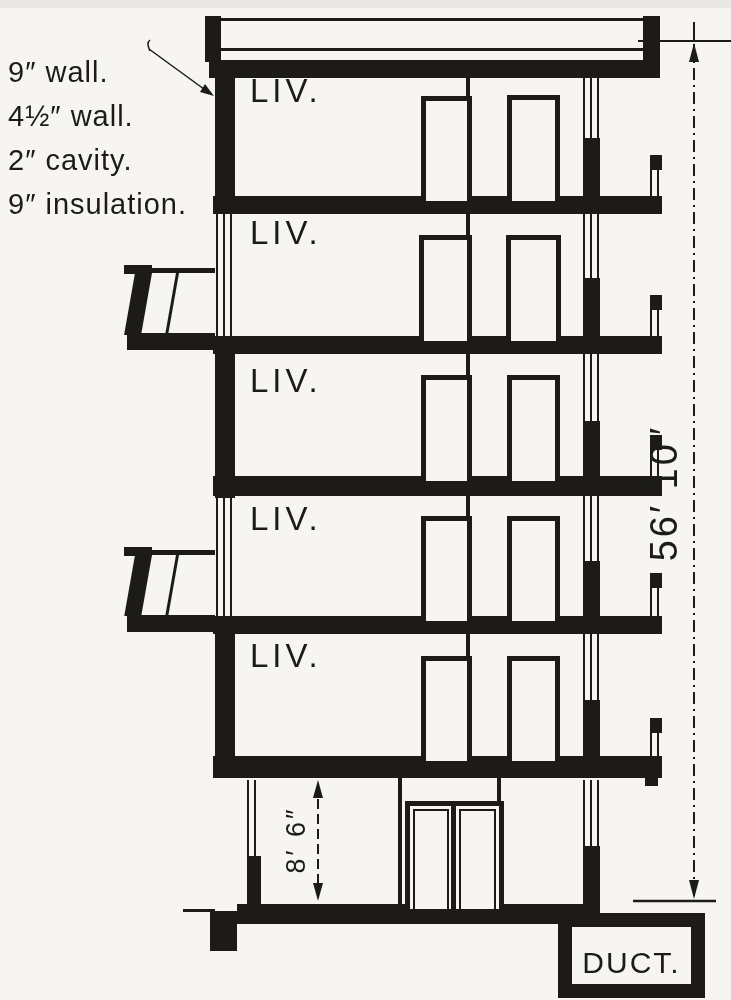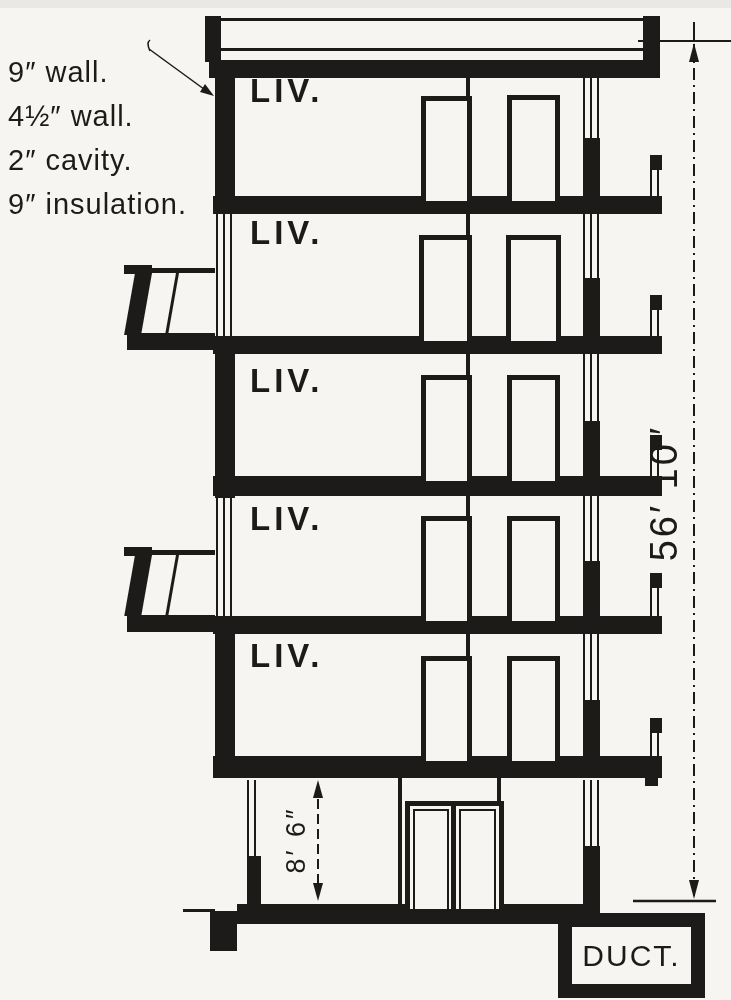--- a/index.html
+++ b/index.html
@@ -9,21 +9,21 @@
     background:var(--paper); overflow:hidden;
     font-family:"Liberation Sans", sans-serif; color:var(--ink);
   }
   .abs { position:absolute; }
   .w   { position:absolute; background:var(--ink); }           
   .g   { position:absolute;                                    
          background-image:repeating-linear-gradient(90deg, var(--ink) 0 2px, transparent 2px 7px); }
   .door{ position:absolute; border:5px solid var(--ink); border-bottom:0; background:var(--paper); }
   .door .leaf { position:absolute; left:3px; right:3px; top:3px; bottom:0;
          border:2px solid var(--ink); border-bottom:0; }
-  .liv { position:absolute; font-size:33px; letter-spacing:4px; font-weight:700; }
+  .liv { position:absolute; font-size:33px; letter-spacing:4px; font-weight:400; }
   .note{ position:absolute; left:8px; top:42px; font-size:29px; line-height:44px; letter-spacing:1px; }
   .dimtext { position:absolute; display:flex; align-items:center; justify-content:center;
          transform:rotate(-90deg); letter-spacing:3px; }
   .ductlabel { position:absolute; display:flex; align-items:center; justify-content:center;
          font-size:30px; letter-spacing:2px; }
   svg.overlay { position:absolute; left:0; top:0; pointer-events:none; }
   svg.overlay line, svg.overlay path { stroke:var(--ink); fill:none; }
   svg.overlay polygon { fill:var(--ink); stroke:none; }
   .skew { transform:skewX(-10deg); transform-origin:top left; }
 </style>
@@ -129,21 +129,21 @@
       <div class="leaf"></div>
     </div>
   <div class="g" style="left:583px;top:772px;width:17px;height:66px;"></div>
   <div class="w" style="left:583px;top:838px;width:17px;height:58px;"></div>
 
   <div class="w" style="left:183px;top:901px;width:32px;height:3px;"></div>
   <div class="w" style="left:210px;top:903px;width:27px;height:40px;"></div>
 
   <div class="w" style="left:558px;top:905px;width:147px;height:85px;"></div>
   <div class="abs" style="left:572px;top:919px;width:119px;height:57px;background:var(--paper);"></div>
-  <div class="ductlabel" style="left:572px;top:919px;width:119px;height:57px;">DUCT.</div>
+  <div class="ductlabel" style="left:572px;top:919px;width:119px;height:71px;">DUCT.</div>
 
   <div class="dimtext" style="left:554px;top:464px;width:220px;height:42px;font-size:38px;">56′ 10″</div>
   <div class="dimtext" style="left:226px;top:816px;width:140px;height:32px;font-size:27px;">8′ 6″</div>
 
   <svg class="overlay" width="731" height="1000" viewBox="0 0 731 1000">
     <g>
       <path d="M150,43 Q146,35 150,32" stroke-width="1.5"></path>
       <line x1="149" y1="41" x2="208" y2="84" stroke-width="1.5"></line>
       <polygon points="214,88 200,84 205,76"></polygon>
     </g>

